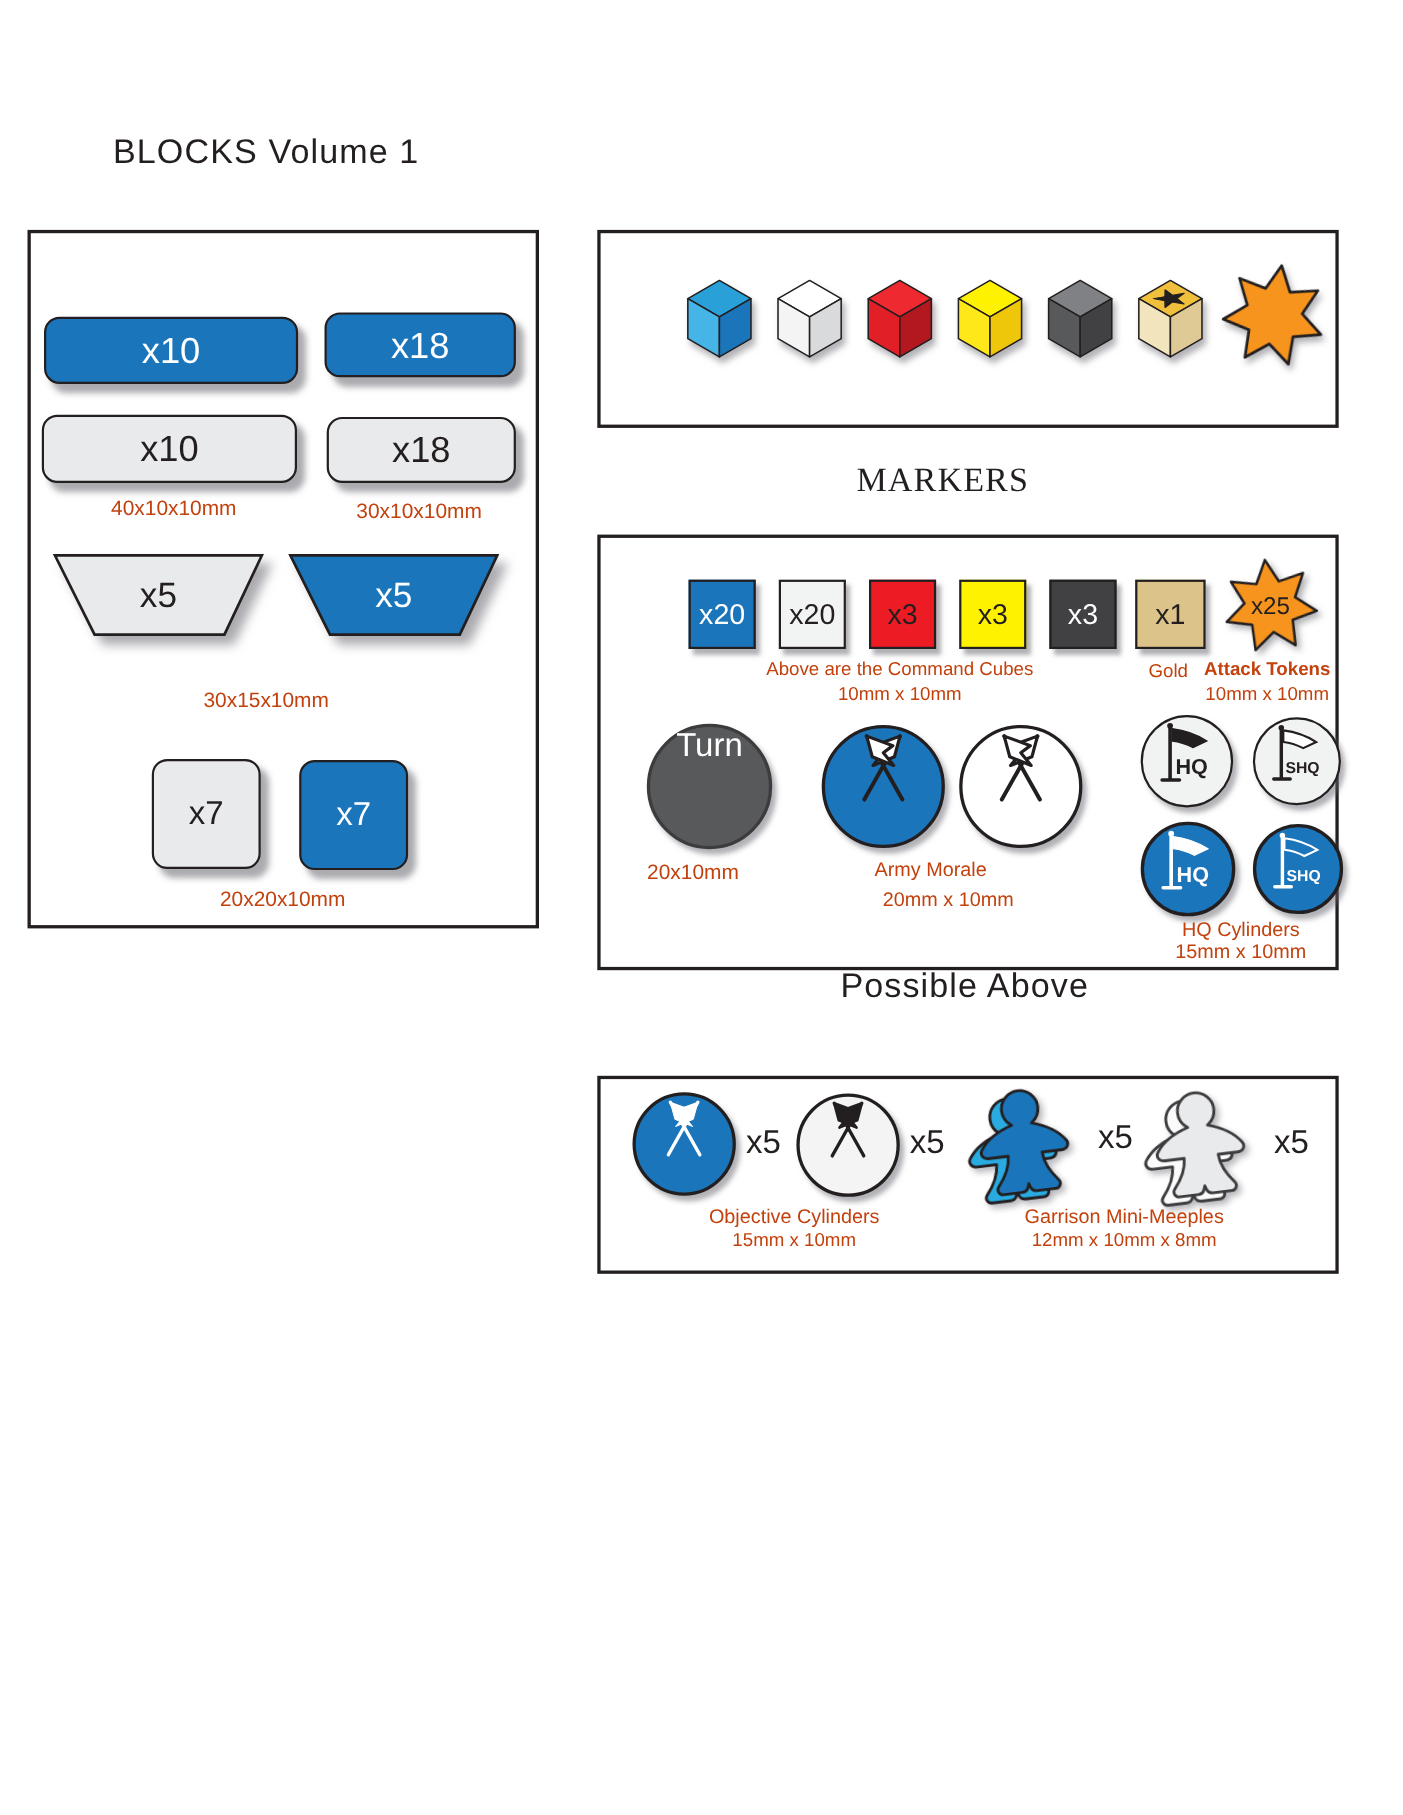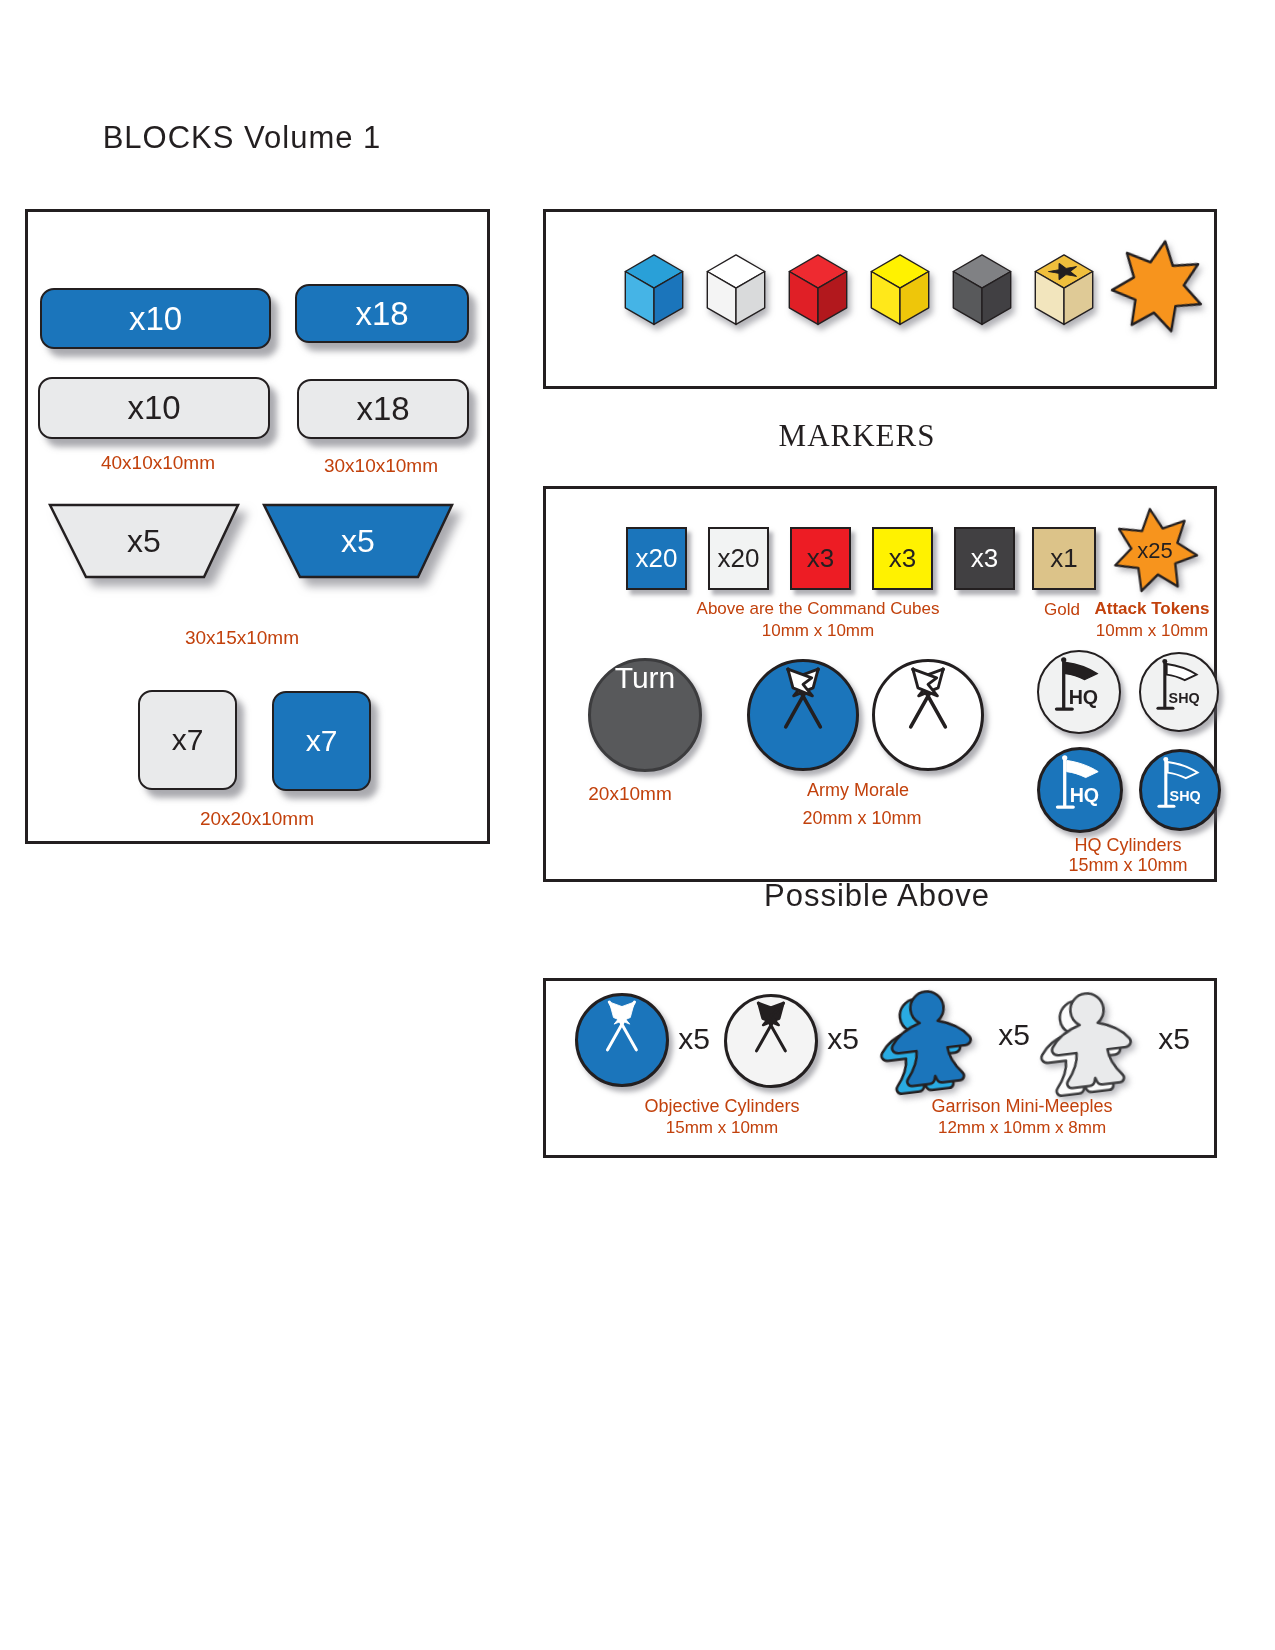--- a/index.html
+++ b/index.html
@@ -236,21 +236,21 @@
       </svg>
     </div>
     <div class="circle ring-white" style="left:326px;top:170px;width:106px;height:106px;">
       <svg class="flags flags-outline-white" viewBox="0 0 100 100">
         <line class="pole" x1="26" y1="90" x2="71" y2="10"></line>
         <line class="pole" x1="74" y1="90" x2="29" y2="10"></line>
         <path class="flag" d="M71 10 L38 22 L50 31 L37 47 L64 36 Z"></path>
         <path class="flag" d="M29 10 L62 22 L50 31 L63 47 L36 36 Z"></path>
       </svg>
     </div>
-    <div class="caption" style="left:212px;top:291px;width:200px;">Army Morale</div>
+    <div class="caption" style="left:200px;top:291px;width:200px;">Army Morale</div>
     <div class="caption" style="left:216px;top:319px;width:200px;">20mm x 10mm</div>
 
     <div class="circle ring-light" style="left:491px;top:161px;width:80px;height:80px;">
       <svg class="hqicon hq-dark" viewBox="0 0 100 100">
         <circle class="knob" cx="27" cy="12" r="4"></circle>
         <line class="pole" x1="27" y1="14" x2="27" y2="86"></line>
         <line class="base" x1="16" y1="87" x2="40" y2="87"></line>
         <path class="pennant" d="M30 16 C46 18 64 24 78 33 L59 42 C49 37 39 34 30 33 Z"></path>
         <text x="57" y="79" text-anchor="middle">HQ</text>
       </svg>

